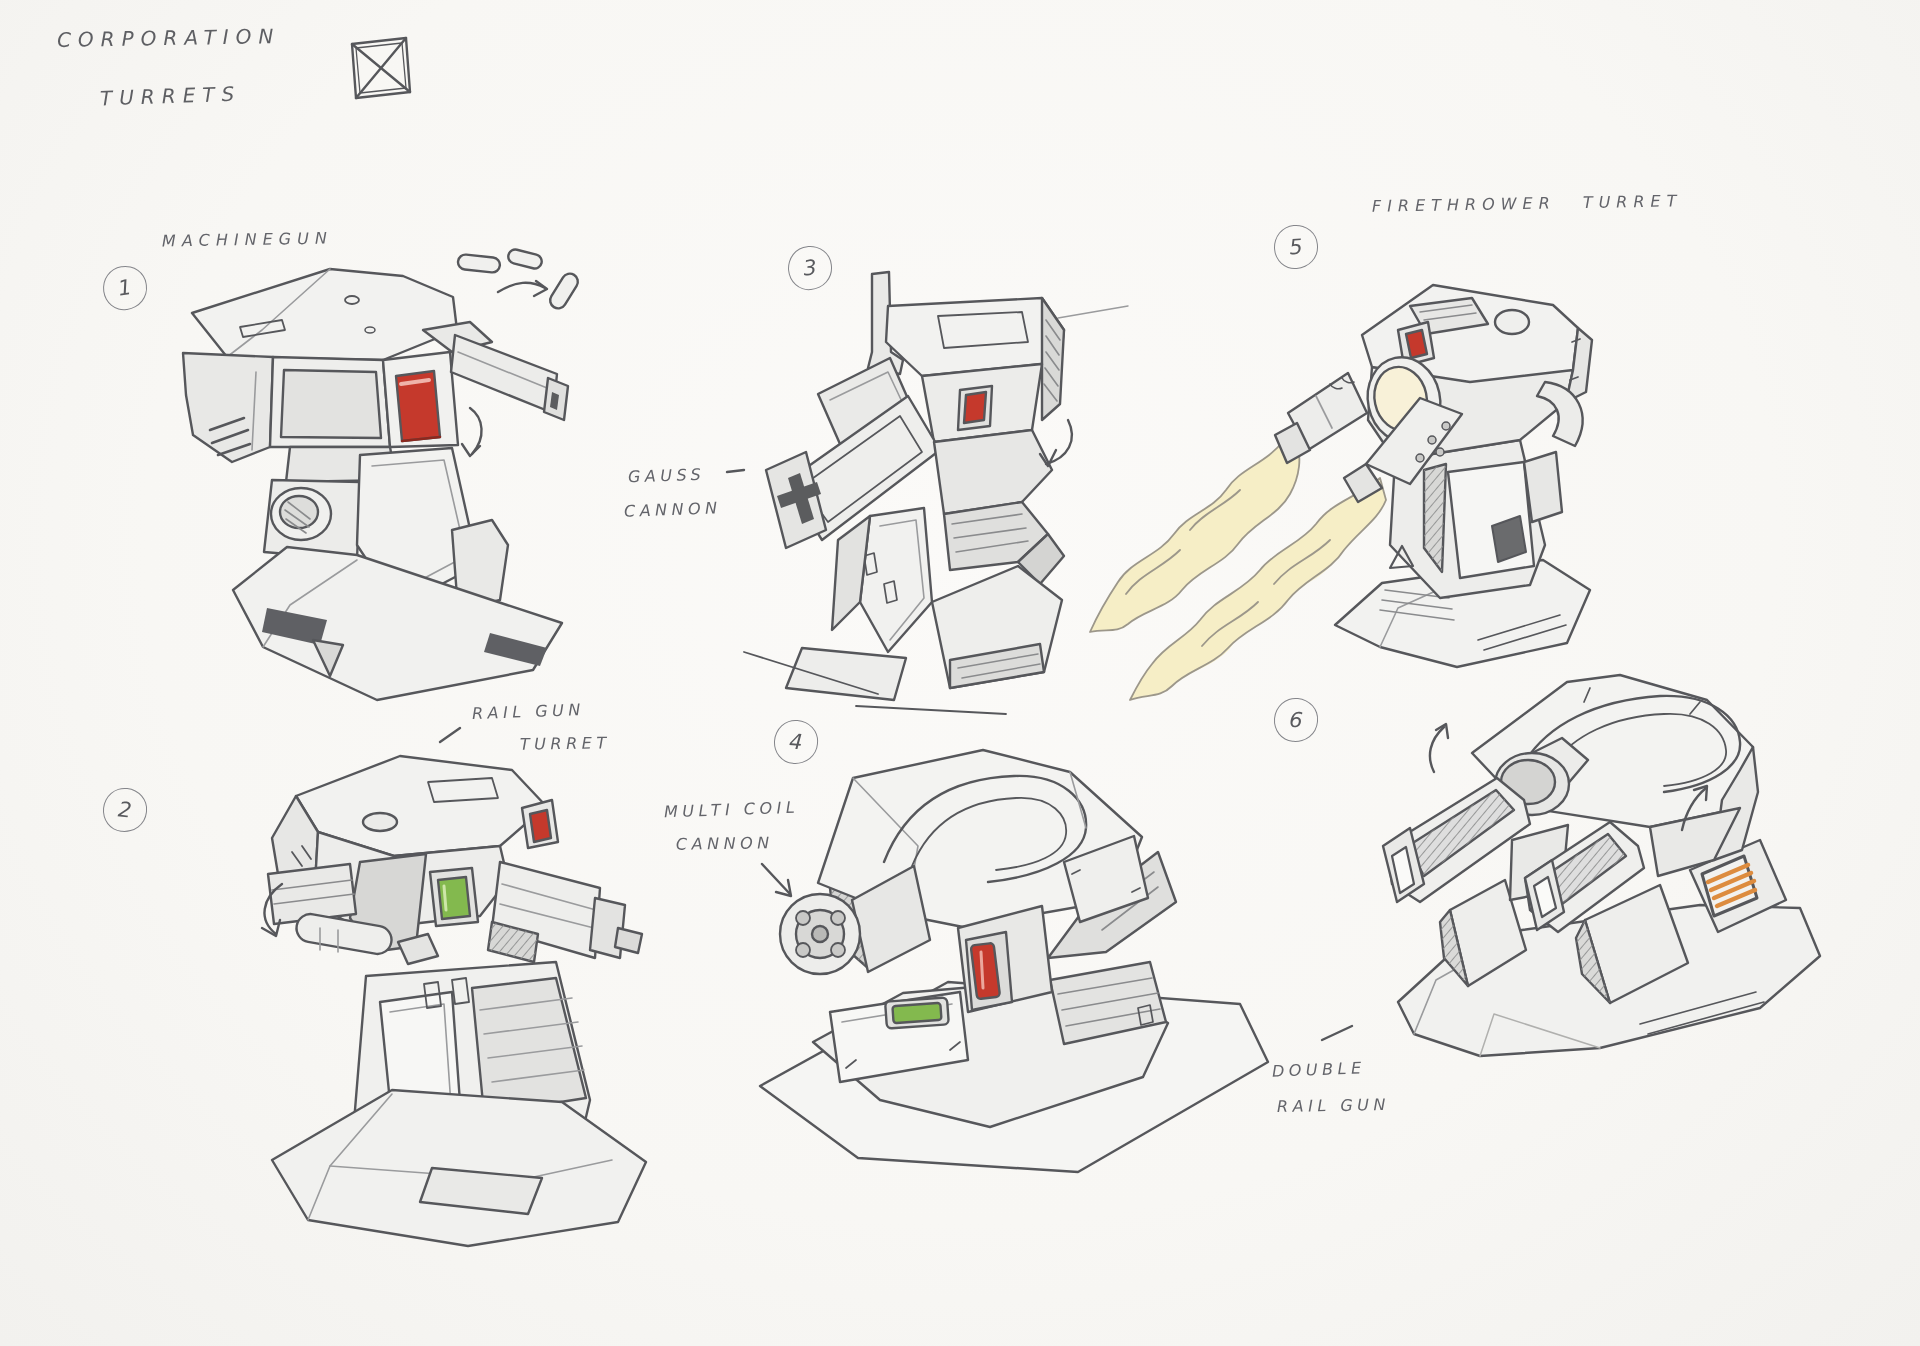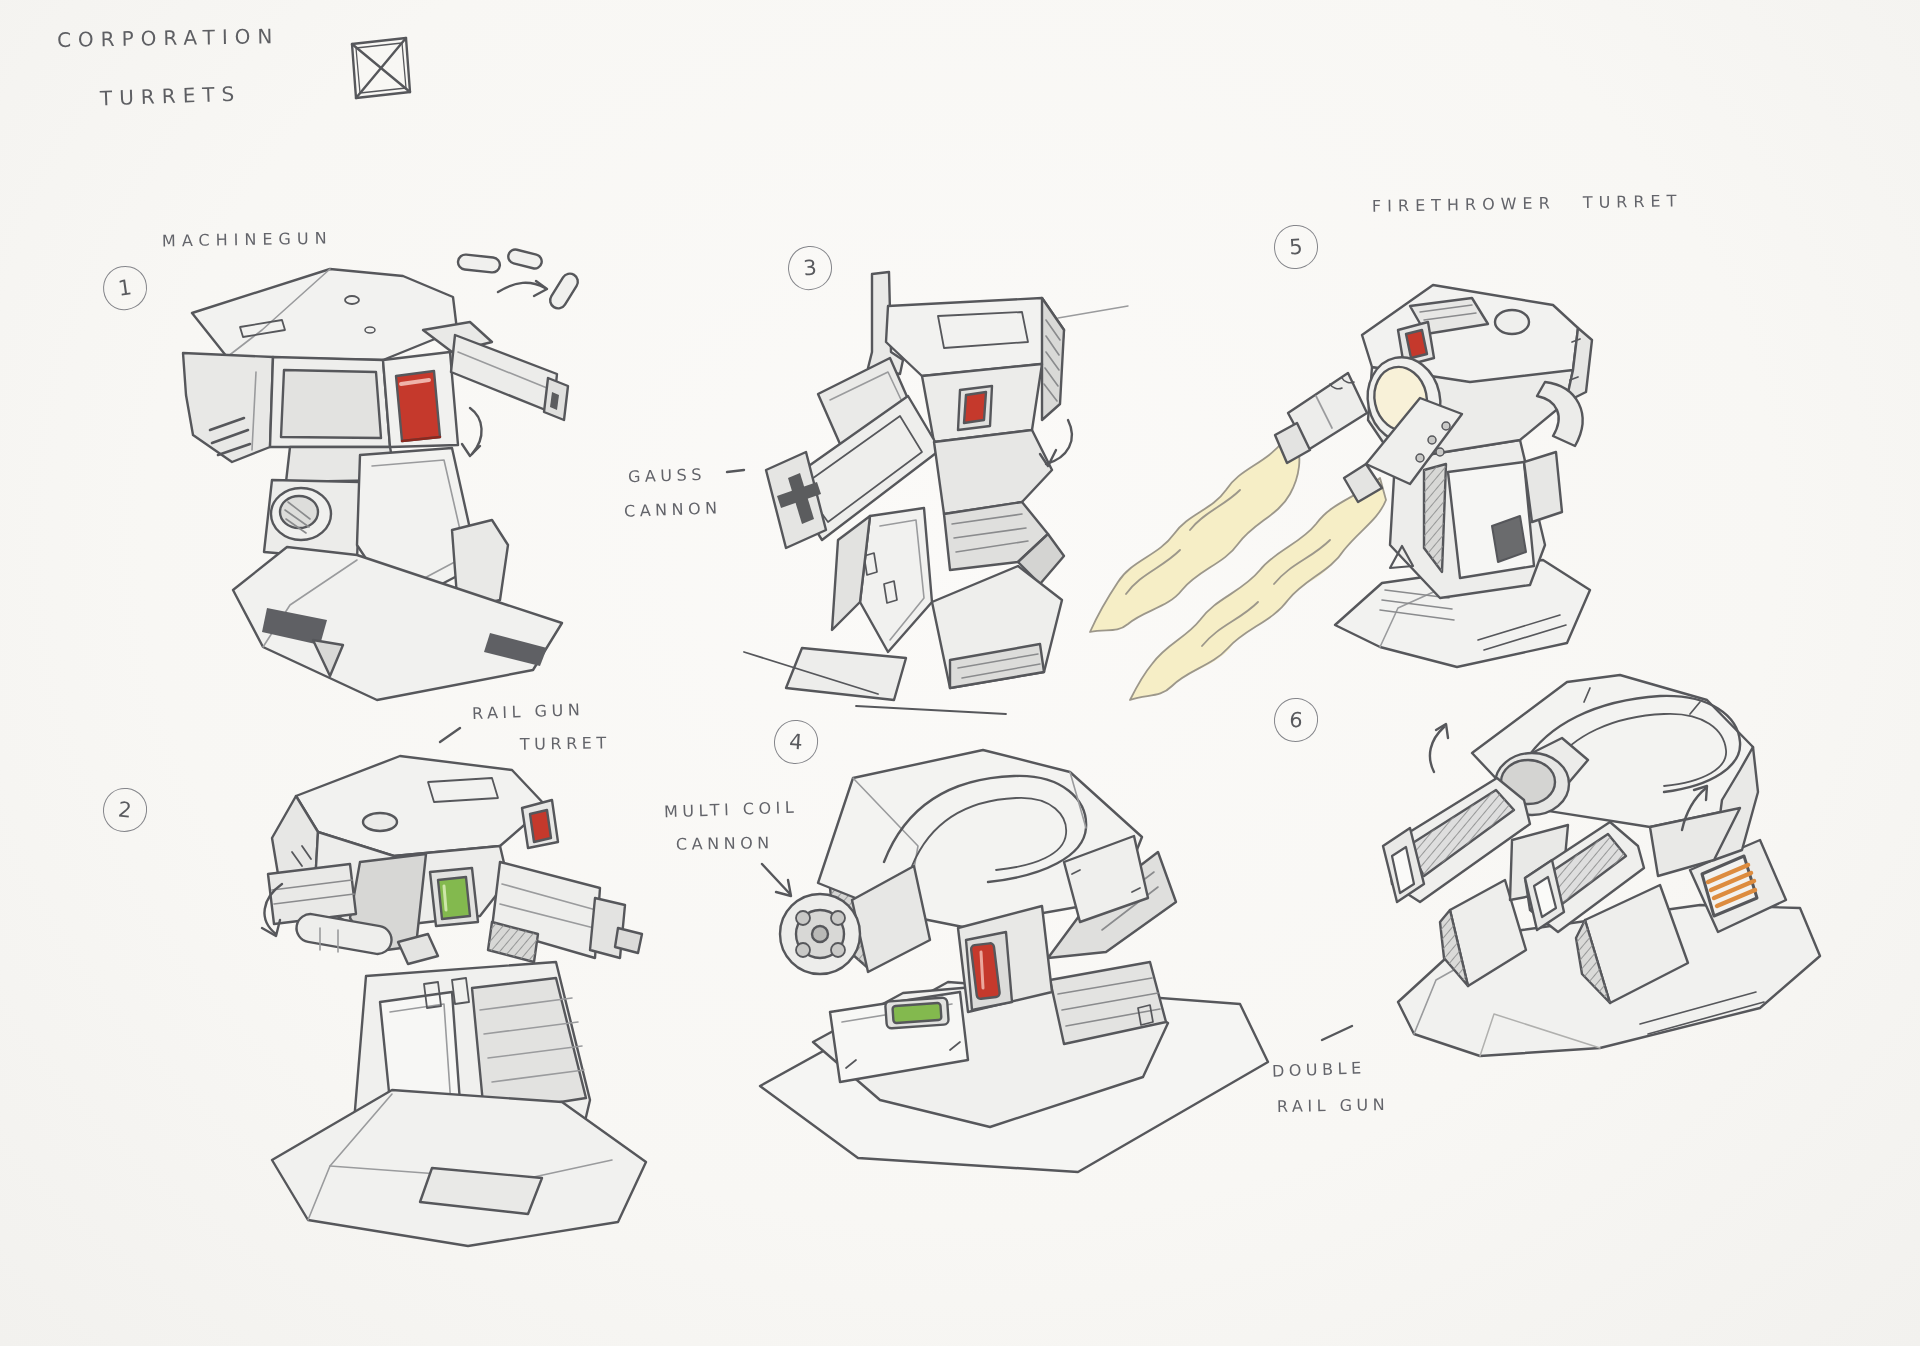--- a/index.html
+++ b/index.html
@@ -1,21 +1,21 @@
 <!DOCTYPE html>
 <html><head>
 <meta charset="utf-8">
 <style>
   html,body{margin:0;padding:0;}
   body{
     width:1920px;height:1346px;overflow:hidden;
     background:radial-gradient(ellipse at 50% 40%, #fbfaf8 0%, #f8f7f4 60%, #f2f1ee 100%);
     font-family:"DejaVu Sans", sans-serif;
   }
-  .sheet{position:relative;width:1920px;height:1346px;}
+  .sheet{position:relative;width:1920px;height:1346px;font-style:italic;}
   .sheet svg{position:absolute;left:0;top:0;}
   .hand{position:absolute;color:#63646a;white-space:nowrap;}
   .title{font-size:20px;letter-spacing:7px;color:#5e5f63;}
   .label{font-size:16px;letter-spacing:4.5px;}
   .num{
     position:absolute;width:42px;height:42px;
     border:1.7px solid #84858a;border-radius:49% 51% 53% 47%/52% 48% 50% 50%;
     display:flex;align-items:center;justify-content:center;
     font-size:21px;color:#595a5e;
   }

